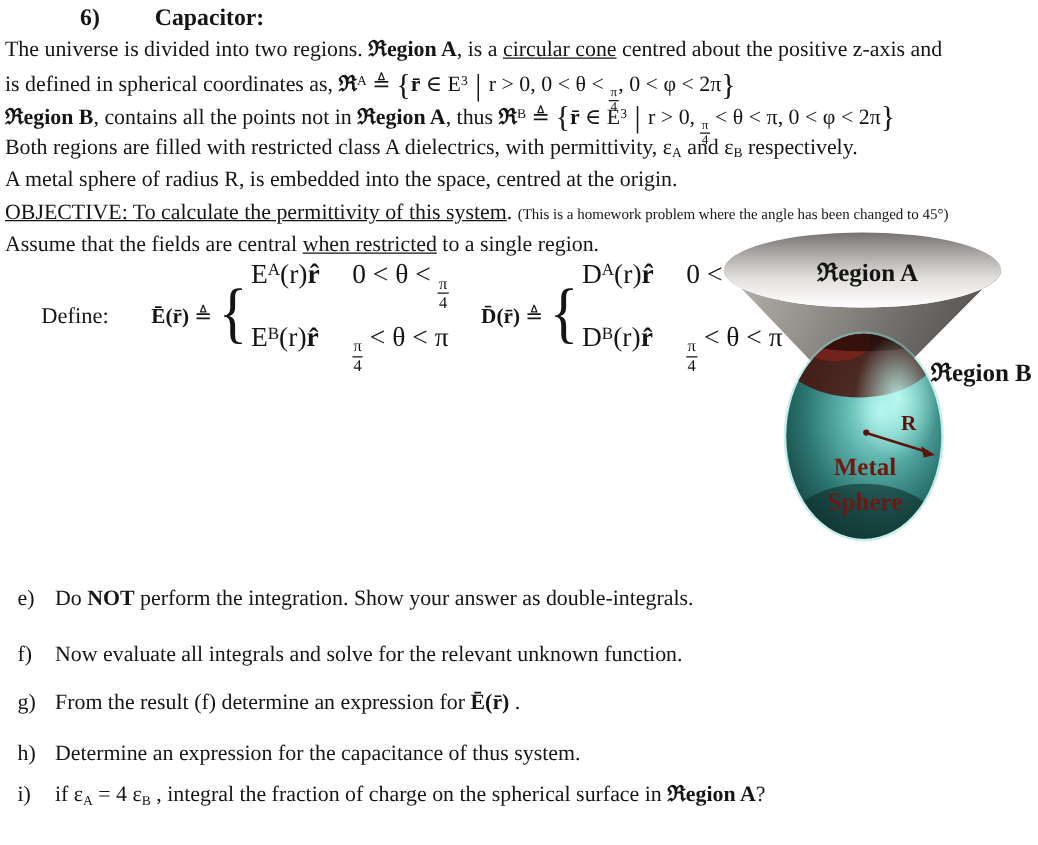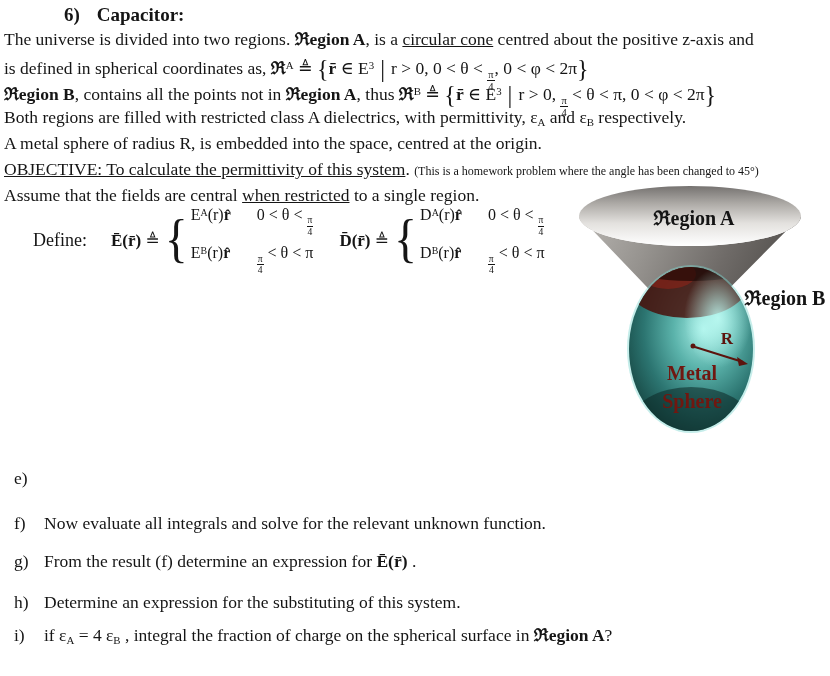--- a/index.html
+++ b/index.html
@@ -1,37 +1,37 @@
 <!DOCTYPE html>
 <html><head>
 <meta charset="utf-8">
 <style>
   html,body{margin:0;padding:0;background:#ffffff;}
   .doc{position:relative;width:830px;height:676px;background:#ffffff;color:#151515;
        font-family:"Liberation Serif","DejaVu Serif",serif;overflow:hidden;}
   .title{position:absolute;top:4px;left:64px;font-size:19px;font-weight:bold;}
-  .title .tlabel{margin-left:17px;}
+  .title .tlabel{margin-left:44px;}
   .textblock{position:absolute;top:26px;left:4px;width:824px;font-size:17.5px;}
   .tline{line-height:26px;height:26px;white-space:nowrap;}
   .b{font-weight:bold;}
   .u{text-decoration:underline;}
   .sm{font-size:12px;}
   .sup{font-size:.62em;vertical-align:.45em;}
   .sub{font-size:.62em;vertical-align:-.25em;}
   .big{font-size:1.38em;vertical-align:-.12em;}
   .frac{display:inline-flex;flex-direction:column;align-items:center;font-size:.6em;
         line-height:1.1;vertical-align:-.35em;text-align:center;}
   .frac .den{border-top:1.2px solid currentColor;padding:0 1px;}
   .defineblock{position:absolute;top:205px;left:33px;display:flex;align-items:center;font-size:17px;}
-  .define-label{font-size:18px;margin-right:24px;}
+  .define-label{font-size:18px;margin-right:34px;}
   .eq{display:flex;align-items:center;}
   .eq + .eq{margin-left:26px;}
   .brace{font-size:48px;line-height:48px;transform:scaleY(1.12);margin:0 3px 4px 5px;font-weight:400;}
   .casegrid{display:grid;grid-template-columns:auto auto;column-gap:26px;row-gap:6px;
-            font-size:16px;line-height:1.25;white-space:nowrap;}
+            font-size:22px;line-height:1.25;white-space:nowrap;}
   .fig{position:absolute;left:556px;top:178px;width:274px;height:258px;overflow:visible;}
   .fig text{font-weight:bold;}
   .questions{position:absolute;top:466px;left:14px;width:808px;font-size:17.5px;}
   .q{display:flex;align-items:flex-start;}
   .q .qlabel{flex:none;width:30px;line-height:25px;}
   .q .qbody{flex:1;}
   .qline{line-height:25px;white-space:nowrap;}
   .q-e{margin-bottom:20px;}
   .q-f{margin-bottom:13px;}
   .q-g{margin-bottom:16px;}
@@ -151,38 +151,39 @@
     <text x="229" y="127" text-anchor="middle" font-size="20" fill="#141414">ℜegion B</text>
     <text x="171" y="166" text-anchor="middle" font-size="17" fill="#5c130d">R</text>
     <text x="136" y="202" text-anchor="middle" font-size="20" fill="#701710">Metal</text>
     <text x="136" y="230" text-anchor="middle" font-size="20" fill="#701710">Sphere</text>
   </svg>
 
   <div class="questions">
     <div class="q q-e">
       <span class="qlabel">e)</span>
       <div class="qbody">
+        <div class="qline"><span>Do </span><span class="b">NOT</span><span> perform the integration. Show your answer as double-integrals.</span></div>
       </div>
     </div>
     <div class="q q-f">
       <span class="qlabel">f)</span>
       <div class="qbody">
         <div class="qline"><span>Now evaluate all integrals and solve for the relevant unknown function.</span></div>
       </div>
     </div>
     <div class="q q-g">
       <span class="qlabel">g)</span>
       <div class="qbody">
         <div class="qline"><span>From the result (f) determine an expression for  </span><span class="b">Ē(r̄)</span><span> .</span></div>
       </div>
     </div>
     <div class="q q-h">
       <span class="qlabel">h)</span>
       <div class="qbody">
-        <div class="qline"><span>Determine an expression for the substituting of this system.</span></div>
+        <div class="qline"><span>Determine an expression for the capacitance of thus system.</span></div>
       </div>
     </div>
     <div class="q q-i">
       <span class="qlabel">i)</span>
       <div class="qbody">
         <div class="qline"><span>if  ε</span><span class="sub">A</span><span> = 4 ε</span><span class="sub">B</span><span> , integral the fraction of charge on the spherical surface in </span><span class="b">ℜegion A</span><span>?</span></div>
       </div>
     </div>
   </div>
 

